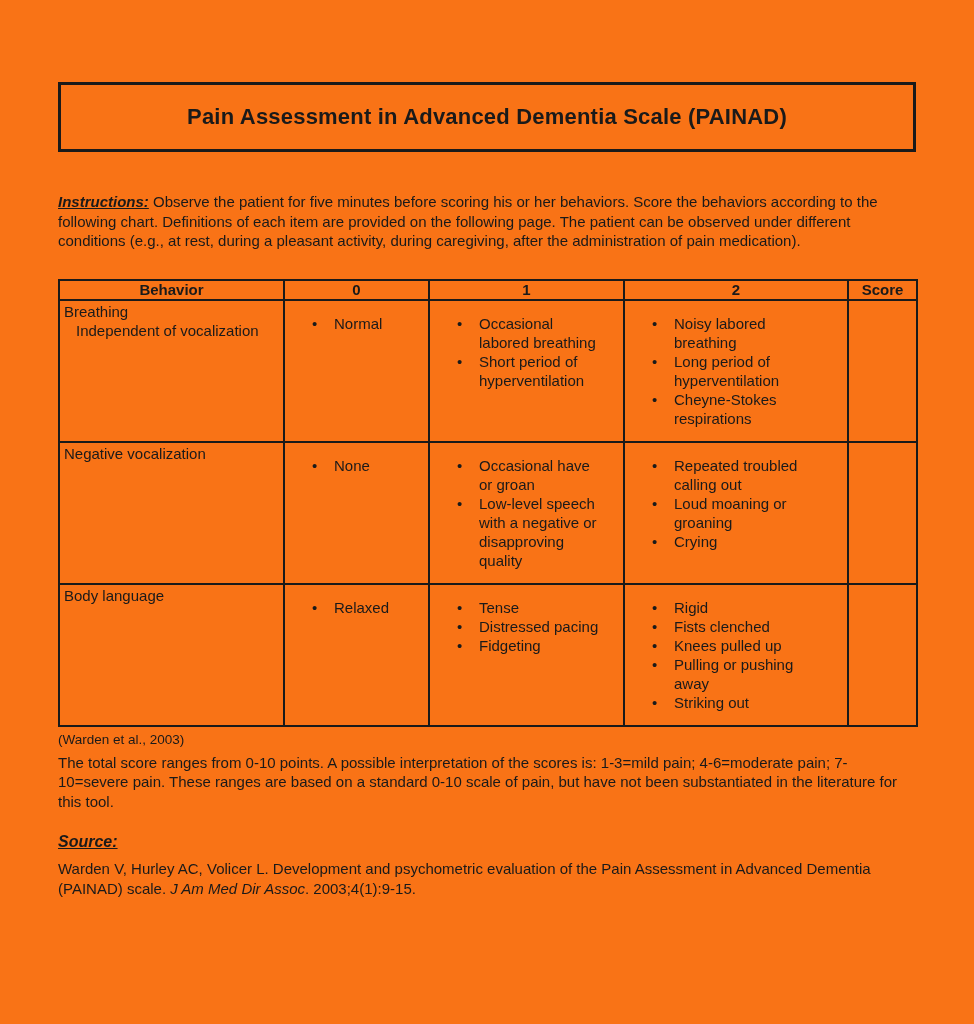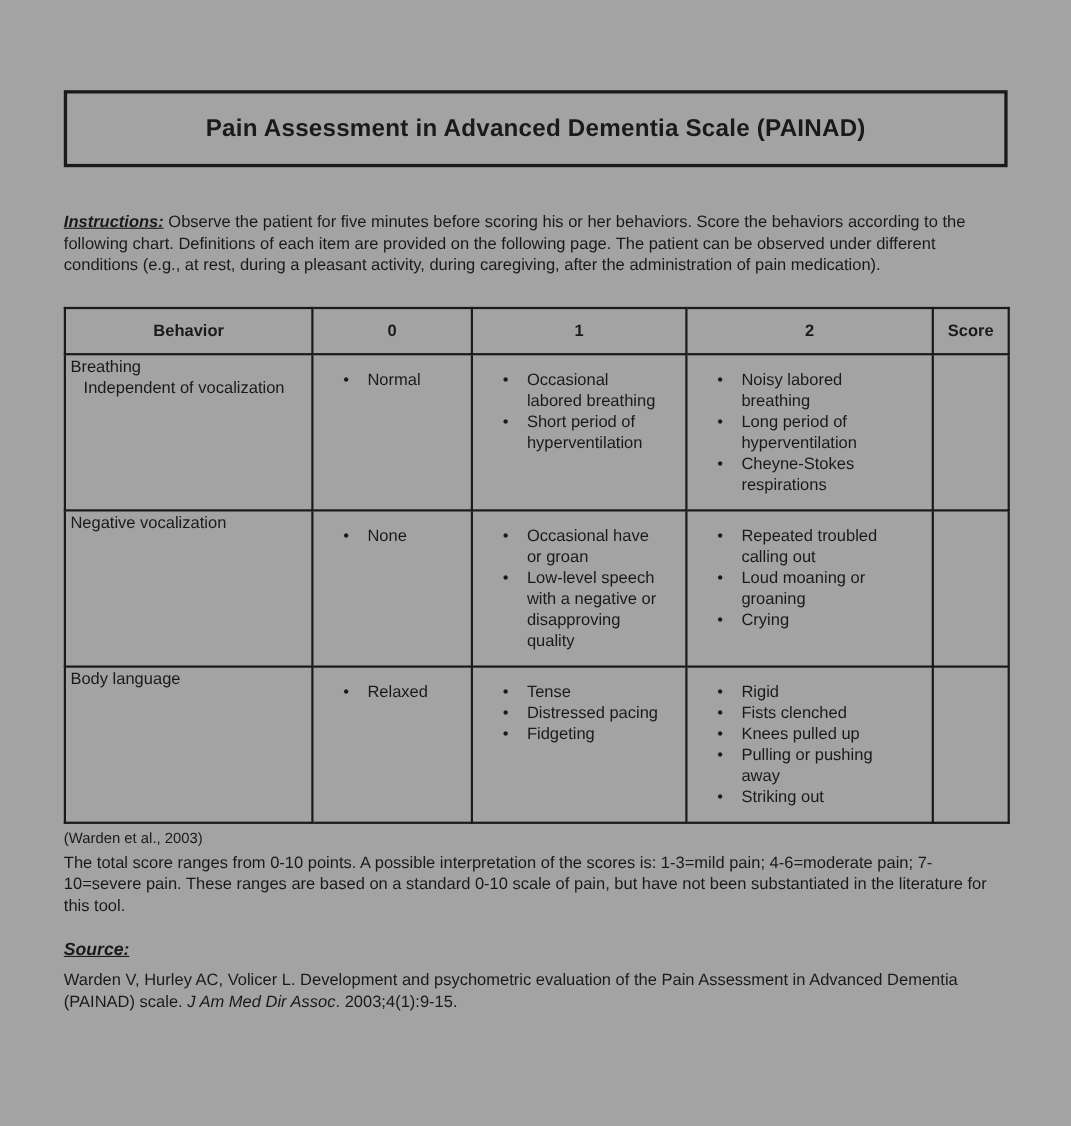--- a/index.html
+++ b/index.html
@@ -6,21 +6,21 @@
   html, body { margin: 0; padding: 0; background: #ffffff; }
   body {
     width: 974px; height: 1024px;
     font-family: "Liberation Sans", "DejaVu Sans", sans-serif;
     color: #1a1a1a;
     -webkit-font-smoothing: antialiased;
   }
   .page {
     width: 974px; height: 1024px;
     padding: 82px 58px 20px 58px;
-    background: #a3a3a3;
+    background: #f97316;
     overflow: hidden;
   }
   .title-box {
     width: 858px; height: 70px;
     border: 3px solid #1a1a1a;
     display: flex; align-items: center; justify-content: center;
   }
   .title-box h1 {
     margin: 0;
     font-size: 22px;
@@ -46,21 +46,21 @@
     line-height: 19px;
   }
   table.painad th, table.painad td {
     border: 2px solid #1a1a1a;
     vertical-align: top;
     padding: 1px 4px;
   }
   table.painad th {
     text-align: center;
     font-weight: bold;
-    padding: 11px 2px;
+    padding: 0 2px;
     line-height: 18px;
   }
   td.behavior-cell { padding-left: 6px; }
   .behavior-line2 { padding-left: 12px; }
   ul.criteria {
     margin: 12px; padding: 0;
     list-style: none;
   }
   ul.criteria li {
     position: relative;

